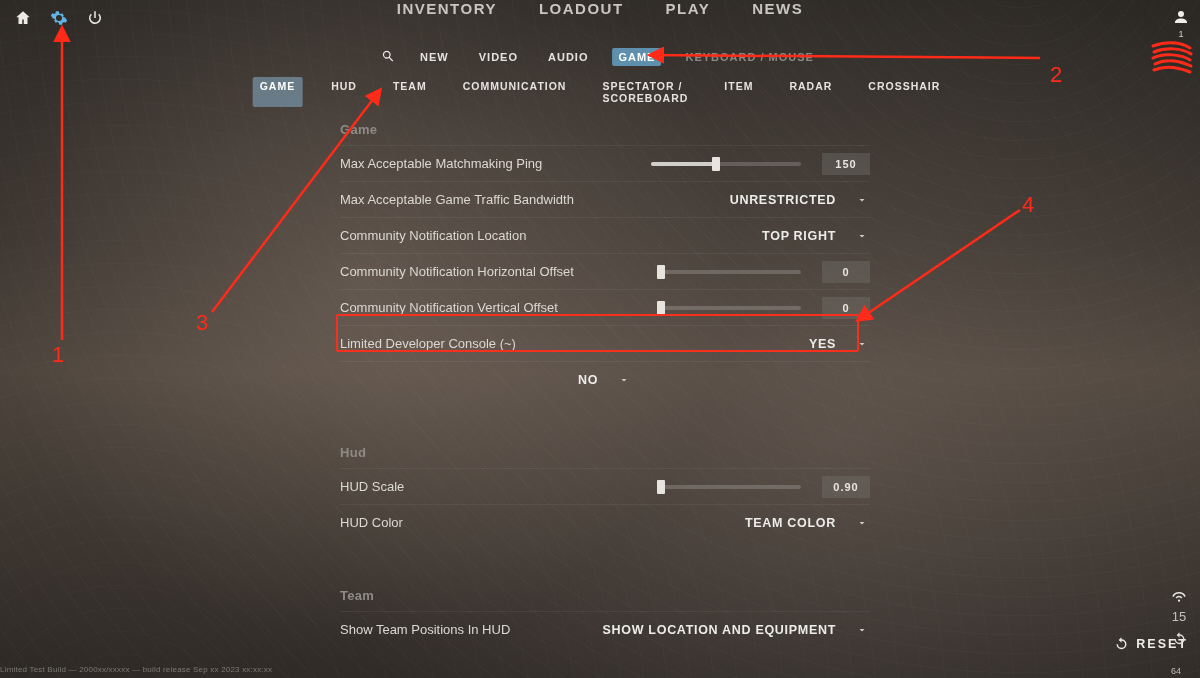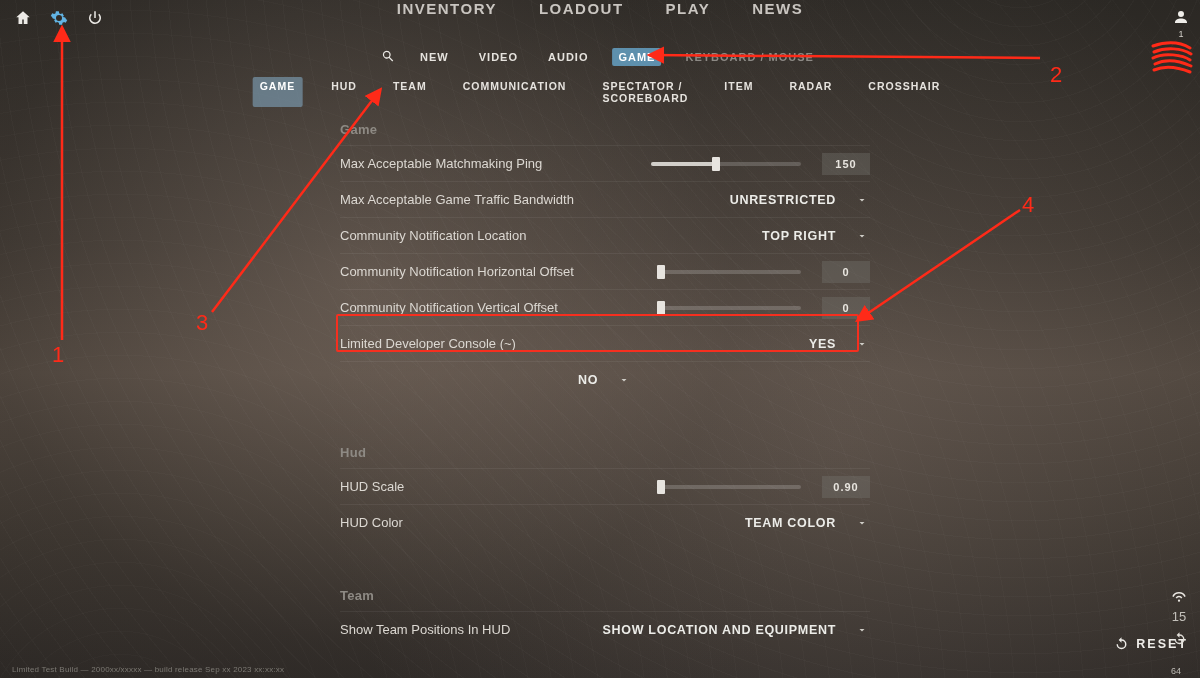--- a/index.html
+++ b/index.html
@@ -86,21 +86,21 @@
     font-size:12.5px;font-weight:700;letter-spacing:2px;color:#efede9;cursor:pointer
   }
   .reset svg{width:17px;height:17px;fill:#efede9}
   .miniside{position:absolute;right:12px;bottom:54px;display:flex;flex-direction:column;align-items:center;gap:2px}
   .miniside svg{width:18px;height:18px;fill:#e9e6e1}
   .miniside .n{font-size:13px;color:#c3c0ba}
   .miniside2{position:absolute;right:12px;bottom:2px;display:flex;flex-direction:column;align-items:flex-start;gap:19px}
   .miniside2 svg{width:17px;height:17px;fill:#e1ded8}
   .miniside2 .n{font-size:9px;color:#bfbcb6}
 
-  .buildstr{position:absolute;left:12px;bottom:4px;font-size:8px;color:#7c7973;letter-spacing:.2px}
+  .buildstr{position:absolute;left:0;bottom:4px;font-size:8px;color:#7c7973;letter-spacing:.2px}
 
   
   .anno-svg{position:absolute;inset:0;pointer-events:none}
   .anno-label{position:absolute;color:#ff2a18;font-size:22px;font-weight:500;pointer-events:none}
 </style>
 </head>
 <body>
 
 <div class="topbar">
   <div class="leftset">

